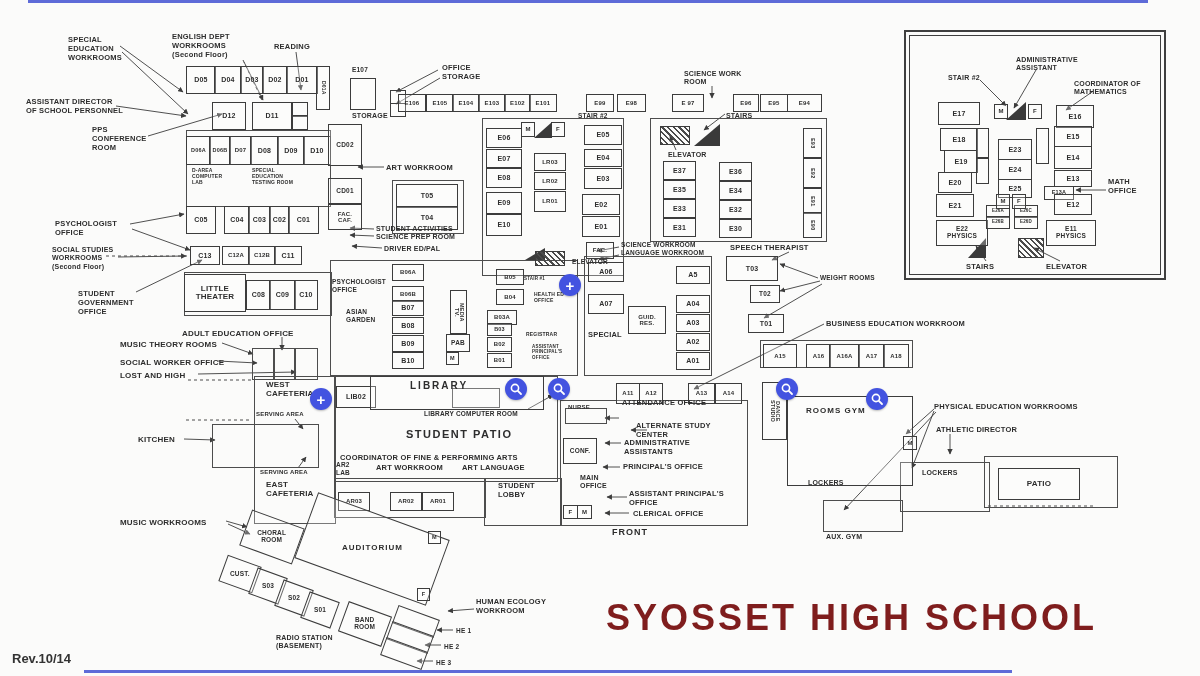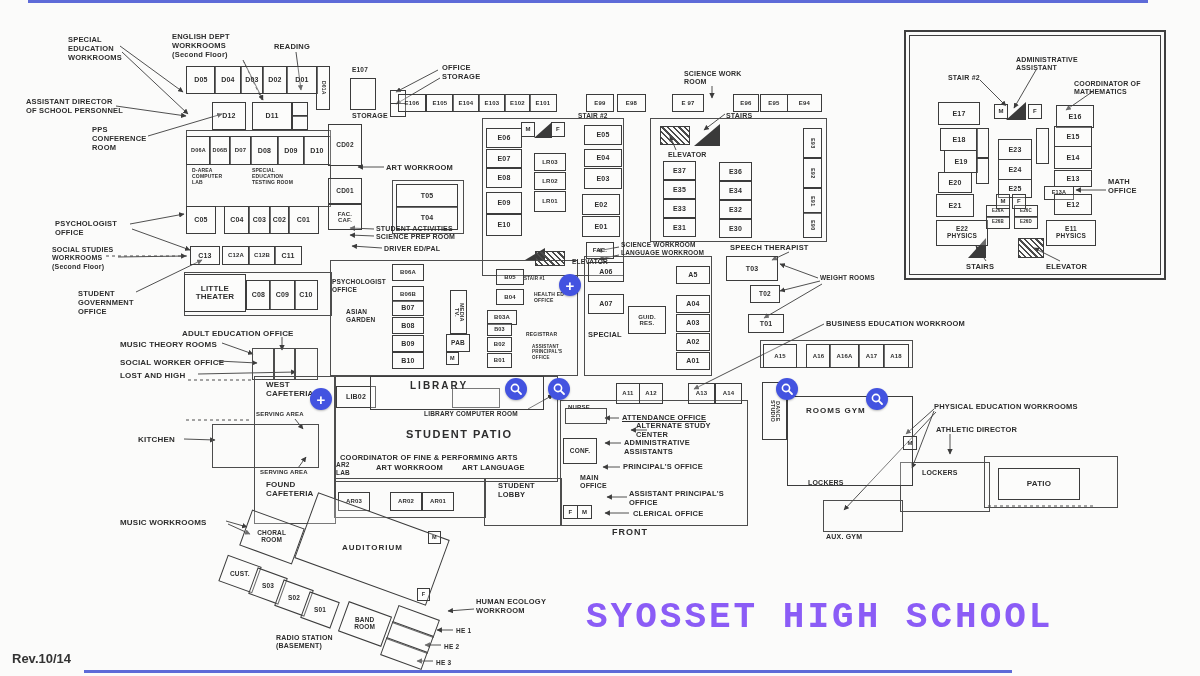--- a/index.html
+++ b/index.html
@@ -15,22 +15,22 @@
   .marker{position:absolute;width:22px;height:22px;border-radius:50%;background:var(--marker-blue);
           display:flex;align-items:center;justify-content:center;color:#fff;transform:translate(-50%,-50%);
           font-weight:bold;cursor:pointer;box-shadow:0 1px 2px rgba(0,0,0,.25);}
   .marker svg{display:block;}
   #svg-overlay{position:absolute;left:0;top:0;pointer-events:none;}
   #title-first-floor{position:absolute;left:432px;top:14px;font-size:24px;font-weight:bold;letter-spacing:4px;color:#343434;}
   #inset-box{position:absolute;left:904px;top:30px;width:258px;height:246px;border:2.5px solid #3f3f3f;
              outline:1.2px solid #3f3f3f;outline-offset:-6px;}
   #inset-title{position:absolute;left:904px;top:42px;width:258px;text-align:center;font-size:20px;
                font-weight:bold;letter-spacing:2px;color:#343434;}
-  #school-name{position:absolute;left:586px;top:597px;font-size:36px;font-weight:bold;letter-spacing:3px;
-               font-family:Liberation Mono, monospace;color:#8b5cf6;}
+  #school-name{position:absolute;left:606px;top:597px;font-size:36px;font-weight:bold;letter-spacing:3px;
+               font-family:Liberation Sans, sans-serif;color:#7f1d1d;}
   #revision{position:absolute;left:12px;top:651px;font-size:13px;font-weight:bold;color:#333;}
   .artifact{position:absolute;background:var(--artifact-blue);}
   #artifact-top{left:28px;top:0;width:1120px;height:2.5px;}
   #artifact-bottom{left:84px;top:670px;width:928px;height:3px;}
 </style>
 </head>
 <body>
 
 <div id="canvas">
   <div id="artifact-top" class="artifact"></div>
@@ -696,34 +696,34 @@
       <div class="lbl" style="left: 826px; top: 320px; font-size: 7.5px;">BUSINESS EDUCATION WORKROOM</div>
       <div class="lbl" style="left: 182px; top: 329px; font-size: 8px;">ADULT EDUCATION OFFICE</div>
       <div class="lbl" style="left: 120px; top: 340px; font-size: 8px;">MUSIC THEORY ROOMS</div>
       <div class="lbl" style="left: 120px; top: 358px; font-size: 8px;">SOCIAL WORKER OFFICE</div>
       <div class="lbl" style="left: 120px; top: 371px; font-size: 8px;">LOST AND HIGH</div>
       <div class="lbl" style="left: 266px; top: 380px; font-size: 8px;">WEST
 CAFETERIA</div>
       <div class="lbl" style="left: 256px; top: 411px; font-size: 6px;">SERVING AREA</div>
       <div class="lbl" style="left: 138px; top: 435px; font-size: 8px;">KITCHEN</div>
       <div class="lbl" style="left: 260px; top: 469px; font-size: 6px;">SERVING AREA</div>
-      <div class="lbl" style="left: 266px; top: 480px; font-size: 8px;">FOUND
+      <div class="lbl" style="left: 266px; top: 480px; font-size: 8px;">EAST
 CAFETERIA</div>
       <div class="lbl" style="left: 410px; top: 380px; font-size: 10px; letter-spacing: 2px;">LIBRARY</div>
       <div class="lbl" style="left: 424px; top: 410px; font-size: 6.5px;">LIBRARY COMPUTER ROOM</div>
       <div class="lbl" style="left: 406px; top: 428px; font-size: 11px; letter-spacing: 1.5px;">STUDENT PATIO</div>
       <div class="lbl" style="left: 340px; top: 454px; font-size: 7.5px;">COORDINATOR OF FINE &amp; PERFORMING ARTS</div>
       <div class="lbl" style="left: 376px; top: 464px; font-size: 7.5px;">ART WORKROOM</div>
       <div class="lbl" style="left: 462px; top: 464px; font-size: 7.5px;">ART LANGUAGE</div>
       <div class="lbl" style="left: 336px; top: 461px; font-size: 6.5px;">AR2
 LAB</div>
       <div class="lbl" style="left: 498px; top: 482px; font-size: 7.5px;">STUDENT
 LOBBY</div>
       <div class="lbl" style="left: 568px; top: 404px; font-size: 6px;">NURSE</div>
-      <div class="lbl" style="left: 622px; top: 414px; font-size: 7.5px; text-decoration: underline;">ATTENDANCE OFFICE</div>
+      <div class="lbl" style="left: 622px; top: 399px; font-size: 7.5px;">ATTENDANCE OFFICE</div>
       <div class="lbl" style="left: 636px; top: 422px; font-size: 7.5px;">ALTERNATE STUDY
 CENTER</div>
       <div class="lbl" style="left: 624px; top: 439px; font-size: 7.5px;">ADMINISTRATIVE
 ASSISTANTS</div>
       <div class="lbl" style="left: 623px; top: 463px; font-size: 7.5px;">PRINCIPAL'S OFFICE</div>
       <div class="lbl" style="left: 580px; top: 474px; font-size: 7px;">MAIN
 OFFICE</div>
       <div class="lbl" style="left: 629px; top: 490px; font-size: 7.5px;">ASSISTANT PRINCIPAL'S
 OFFICE</div>
       <div class="lbl" style="left: 633px; top: 510px; font-size: 7.5px;">CLERICAL OFFICE</div>

